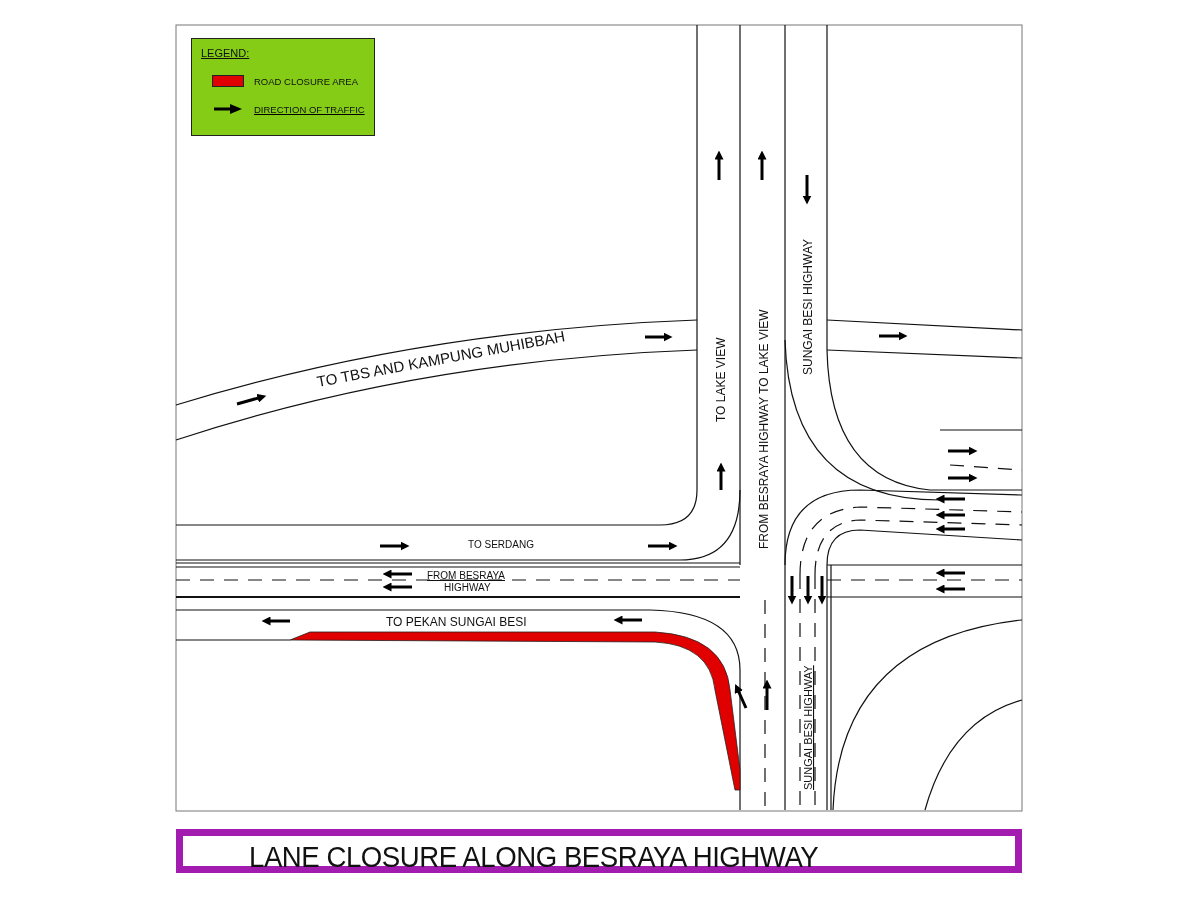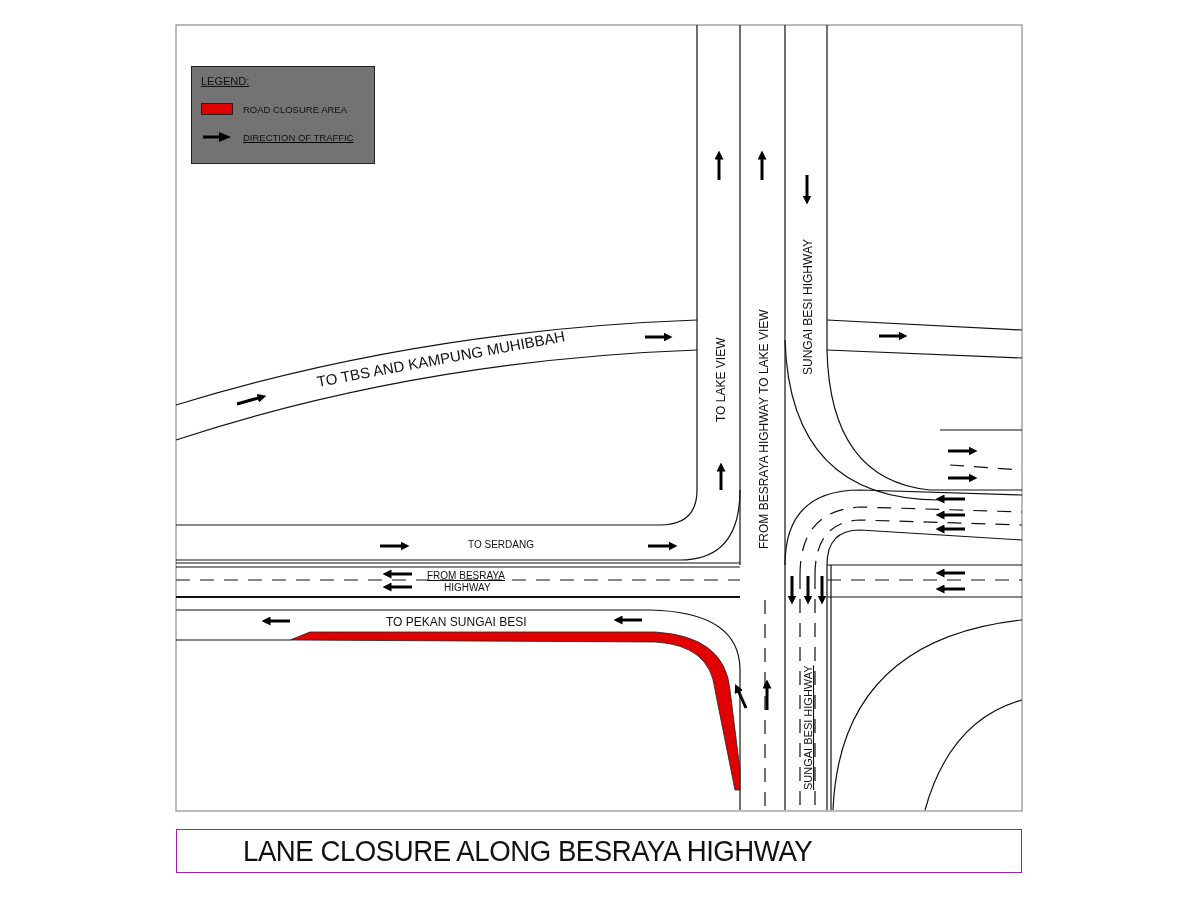--- a/index.html
+++ b/index.html
@@ -1,23 +1,23 @@
 <!DOCTYPE html>
 <html><head>
 <meta charset="utf-8">
 <style>
   html, body { margin:0; padding:0; background:#ffffff; }
   body { width:1200px; height:900px; position:relative; overflow:hidden; font-family:"Liberation Sans", sans-serif; }
   #map { position:absolute; left:0; top:0; }
   .lbl { font-family:"Liberation Sans", sans-serif; fill:#111; }
-  .title-box { position:absolute; left:176px; top:829px; width:846px; height:44px; border:1px solid #a21caf; box-sizing:border-box;text-align:right; }
+  .title-box { position:absolute; left:176px; top:829px; width:846px; height:44px; border:7px solid #a21caf; box-sizing:border-box;text-align:right; }
   .title-text { position:absolute; left:66px; top:4px; font-size:30px; color:#111; font-family:"Liberation Sans", sans-serif; letter-spacing:-0.5px; transform:scaleX(0.92); transform-origin:left center; white-space:nowrap; }
-  .legend { position:absolute; left:191px; top:38px; width:184px; height:98px; border:1px solid #222; box-sizing:border-box; background:#737373;margin-top:28px; }
+  .legend { position:absolute; left:191px; top:38px; width:184px; height:98px; border:1px solid #222; box-sizing:border-box; background:#84cc16; }
   .legend-title { position:absolute; left:9px; top:8px; font-size:11px; text-decoration:underline; color:#111; }
-  .legend-row { position:absolute; left:9px; display:flex; align-items:center; }
+  .legend-row { position:absolute; left:20px; display:flex; align-items:center; }
   .legend-swatch { width:32px; height:12px; background:#e10000; border:1px solid #222; box-sizing:border-box; }
   .legend-arrow { width:32px; height:12px; position:relative; }
   .legend-text { font-size:9.5px; color:#111; margin-left:10px; white-space:nowrap; }
 </style>
 </head>
 <body>
 
 <svg id="map" width="1200" height="900" viewBox="0 0 1200 900">
   <defs>
     <marker id="ah" markerWidth="3" markerHeight="3" refX="1.5" refY="1.5" orient="auto">

